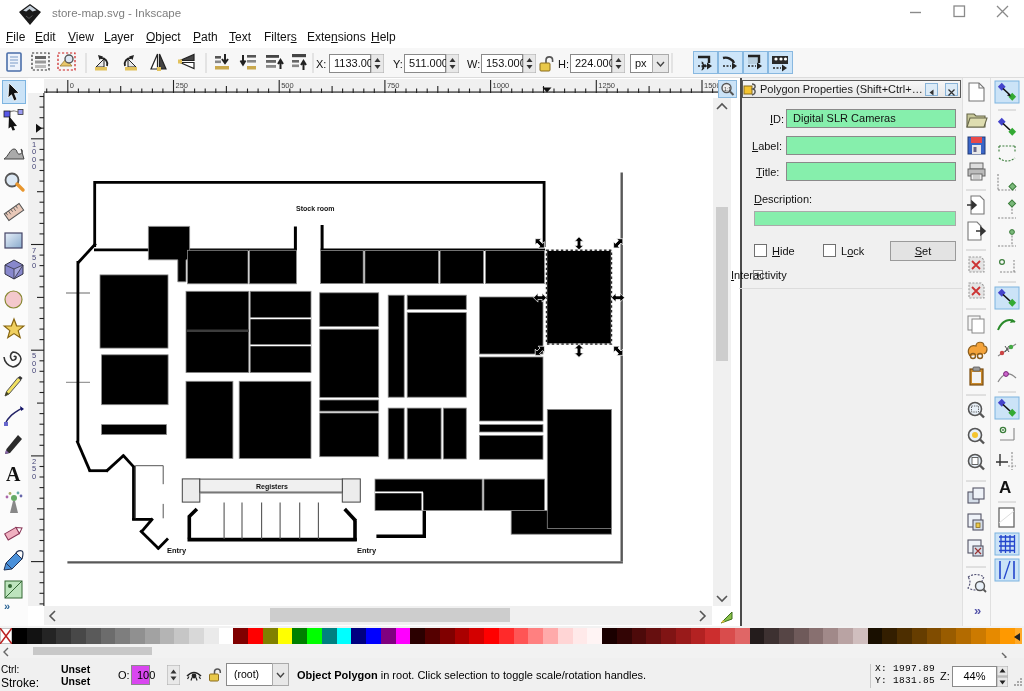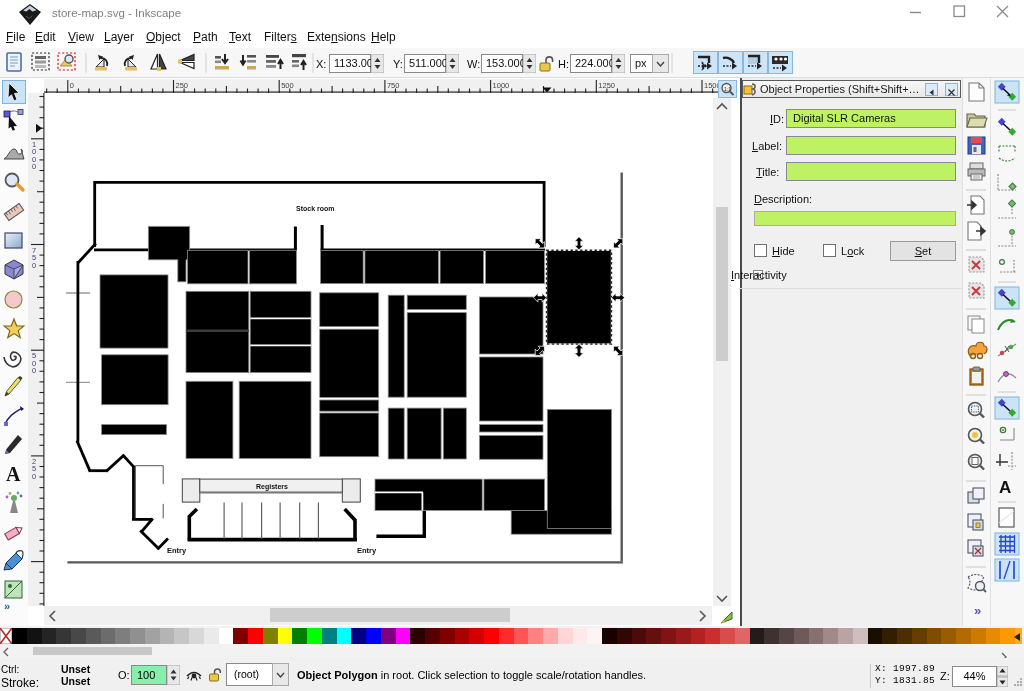--- a/index.html
+++ b/index.html
@@ -31,21 +31,21 @@
 #canvas { left:44px; top:93px; width:668px; height:513px; background:#ffffff; }
 
 #vscroll { left:713px; top:98px; width:18px; height:508px; background:#f0f0f0; }
 #vthumb { left:716px; top:207px; width:12px; height:154px; background:#cdcdcd; }
 #hscroll { left:44px; top:606px; width:668px; height:19px; background:#f0f0f0; }
 #hthumb { left:270px; top:608px; width:240px; height:14px; background:#cdcdcd; }
 
 #panel { left:740px; top:78px; width:222px; height:548px; background:#f0f0f0; border-left:2px solid #4a4a4a;}
 #phdr { left:742px; top:80px; width:219px; height:18px; background:linear-gradient(#f7f7f7,#e8e8e8); border:1px solid #5a5a5a; }
 .plabel { position:absolute; font-size:11px; color:#111; }
-.pfield { position:absolute; background:#bef264; border:1px solid #8a8a8a; font-size:11px; color:#111; }
+.pfield { position:absolute; background:#86efac; border:1px solid #8a8a8a; font-size:11px; color:#111; }
 .cb { position:absolute; width:13px; height:13px; background:#fff; border:1px solid #707070; }
 
 #cmdbar { left:962px; top:78px; width:28px; height:548px; background:#f7f7f7; border-left:1px solid #e0e0e0;}
 #snapbar { left:990px; top:78px; width:34px; height:548px; background:#f7f7f7; border-left:1px solid #e0e0e0;}
 
 #palette { left:0; top:626px; width:1024px; height:32px; background:#f2f2f2; }
 #swatches { left:0; top:628px; height:16px; }
 .sw { display:inline-block; width:14.75px; height:16px; }
 #palscroll { left:33px; top:647px; width:119px; height:8px; background:#c8c8c8; }
 
@@ -595,21 +595,21 @@
 <svg class="abs" style="left:718px;top:610px" width="18" height="16" viewBox="0 0 18 16">
     <path d="M3,13 L14,2 L14,9 Z" fill="#8ac14a" stroke="#3a6d1a" stroke-width="1"></path>
     <path d="M3,13 l4,-1 -2,-2 Z" fill="#e0c040"></path>
   </svg>
 <div class="abs" id="panel"></div>
 <div class="abs" id="phdr"></div>
 <svg class="abs" style="left:743px;top:82px" width="15" height="15" viewBox="0 0 15 15">
     <rect x="1" y="4" width="8" height="8" fill="#f4c430" stroke="#8a6d1d" stroke-width="1"></rect>
     <path d="M9,2 C13,2 13,6 10,7 C13,8 13,12 9,13" fill="none" stroke="#555" stroke-width="1.4"></path>
   </svg>
-<div class="abs" style="left:760px;top:83px;font-size:11px;color:#1a1a1a;white-space:nowrap">Object Properties (Shift+Shift+…</div>
+<div class="abs" style="left:760px;top:83px;font-size:11px;color:#1a1a1a;white-space:nowrap">Polygon Properties (Shift+Ctrl+…</div>
 <div class="abs" style="left:925px;top:83px;width:13px;height:13px;background:#dcebf7;border:1px solid #8ab4d8"><svg width="11" height="11">
       <path d="M7.5,2.5 L3.5,5.5 L7.5,8.5 Z" fill="#333"></path>
     </svg></div>
 <div class="abs" style="left:945px;top:83px;width:13px;height:13px;background:#dcebf7;border:1px solid #8ab4d8"><svg width="11" height="11">
       <path d="M2.5,2.5 l6,6 M8.5,2.5 l-6,6" stroke="#333" stroke-width="1.3"></path>
     </svg></div>
 <span class="plabel" style="left:770px;top:113px"><u>I</u>D:</span>
 <span class="pfield" style="left:786px;top:109px;width:170px;height:19px;padding:2px 0 0 6px">Digital SLR Cameras</span>
 <span class="plabel" style="left:752px;top:140px"><u>L</u>abel:</span>
 <span class="pfield" style="left:786px;top:136px;width:170px;height:19px"></span>
@@ -828,21 +828,21 @@
 <svg class="abs" style="left:1012px;top:630px" width="10" height="14">
     <path d="M2,7 l6,-4 v8 Z" fill="#222"></path>
   </svg>
 
 <div class="abs" id="status"></div>
 <div class="st" style="left:1px;top:664px;font-size:10px">Ctrl:</div>
 <div class="st" style="left:1px;top:676px;font-size:12px">Stroke:</div>
 <div class="st" style="left:61px;top:663px;font-size:10.5px;font-weight:bold">Unset</div>
 <div class="st" style="left:61px;top:675px;font-size:10.5px;font-weight:bold">Unset</div>
 <div class="st" style="left:118px;top:669px;font-size:11px">O:</div>
-<div class="st" style="left:131px;top:665px;width:36px;height:20px;background:#86efac;border:1px solid #8a8a8a;font-size:11px;padding:3px 0 0 5px">100</div>
+<div class="st" style="left:131px;top:665px;width:19px;height:20px;background:#d946ef;border:1px solid #8a8a8a;font-size:11px;padding:3px 0 0 5px">100</div>
 <svg class="abs" style="left:167px;top:665px" width="13" height="20">
     <rect x="0" y="0" width="13" height="20" fill="#e8e8e8" stroke="#aaa"></rect>
     <path d="M3.5,8.5 l3,-4 3,4 Z M3.5,11.5 l3,4 3,-4 Z" fill="#333"></path>
   </svg>
 <svg class="abs" style="left:186px;top:668px" width="16" height="14" viewBox="0 0 16 14">
     <path d="M1,8 Q8,1 15,8" fill="none" stroke="#222" stroke-width="1.6"></path>
     <path d="M3,8.5 l-1.5,2.5 M6,9.5 l-1,3 M10,9.5 l1,3 M13,8.5 l1.5,2.5" stroke="#222" stroke-width="1.2"></path>
     <circle cx="8" cy="8" r="2.4" fill="#222"></circle>
   </svg>
 <svg class="abs" style="left:207px;top:666px" width="16" height="17" viewBox="0 0 16 17">

